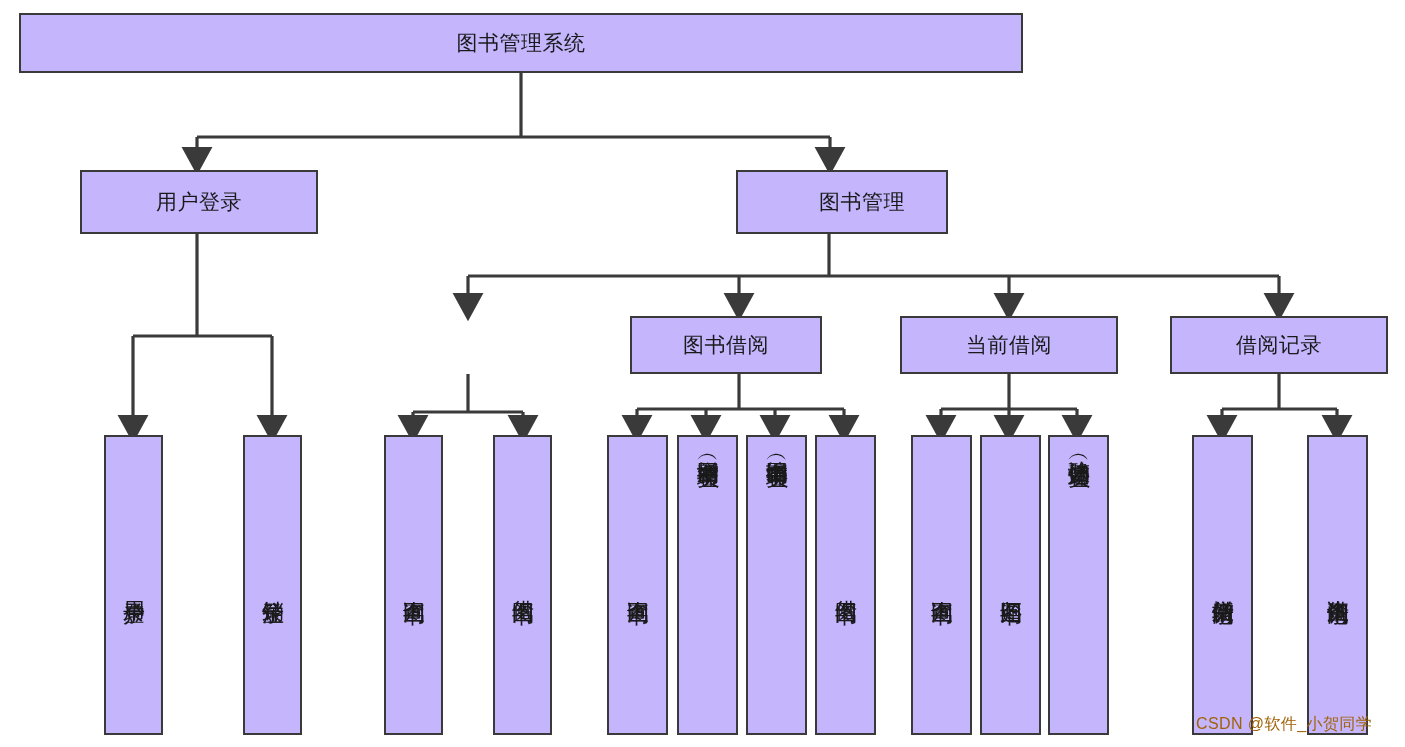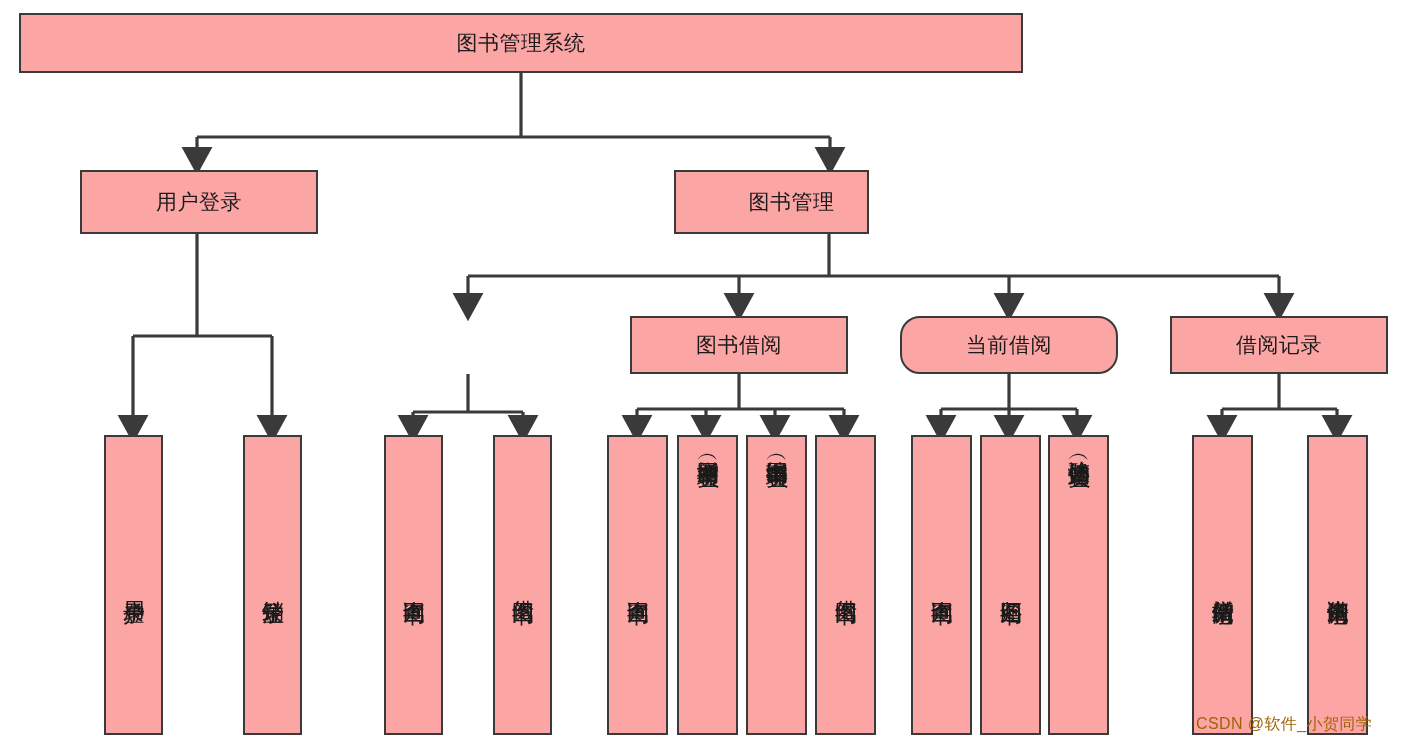--- a/index.html
+++ b/index.html
@@ -21,21 +21,21 @@
     position: absolute;
     left: 0;
     top: 0;
     width: 1405px;
     height: 747px;
     pointer-events: none;
   }
   .node {
     position: absolute;
     box-sizing: border-box;
-    background: #fca5a5;
+    background: #c4b5fd;
     border: 2px solid #3a3a3a;
     display: flex;
     align-items: center;
     justify-content: center;
     color: #1a1a1a;
     z-index: 2;
   }
   .node .label {
     display: block;
     text-align: center;
@@ -128,28 +128,28 @@
     </g>
   </svg>
 
   <div class="node root" style="left:19px; top:13px; width:1004px; height:60px;">
     <span class="label">图书管理系统</span>
   </div>
 
   <div class="node horiz" style="left:80px; top:170px; width:238px; height:64px;">
     <span class="label">用户登录</span>
   </div>
-  <div class="node horiz" style="left:674px; top:170px; width:195px; height:64px;padding-left:40px;">
+  <div class="node horiz" style="left:736px; top:170px; width:212px; height:64px;padding-left:40px;">
     <span class="label">图书管理</span>
   </div>
 
-  <div class="node horiz" style="left:630px; top:316px; width:218px; height:58px;">
+  <div class="node horiz" style="left:630px; top:316px; width:192px; height:58px;">
     <span class="label">图书借阅</span>
   </div>
-  <div class="node horiz" style="left:900px; top:316px; width:218px; height:58px;border-radius:20px;">
+  <div class="node horiz" style="left:900px; top:316px; width:218px; height:58px;">
     <span class="label">当前借阅</span>
   </div>
   <div class="node horiz" style="left:1170px; top:316px; width:218px; height:58px;">
     <span class="label">借阅记录</span>
   </div>
 
   <div class="node vert" style="left:104px; top:435px; width:59px; height:300px; align-items:center; padding-top:0;">
     <span class="label">用户登录</span>
   </div>
   <div class="node vert" style="left:243px; top:435px; width:59px; height:300px; align-items:center; padding-top:0;">

